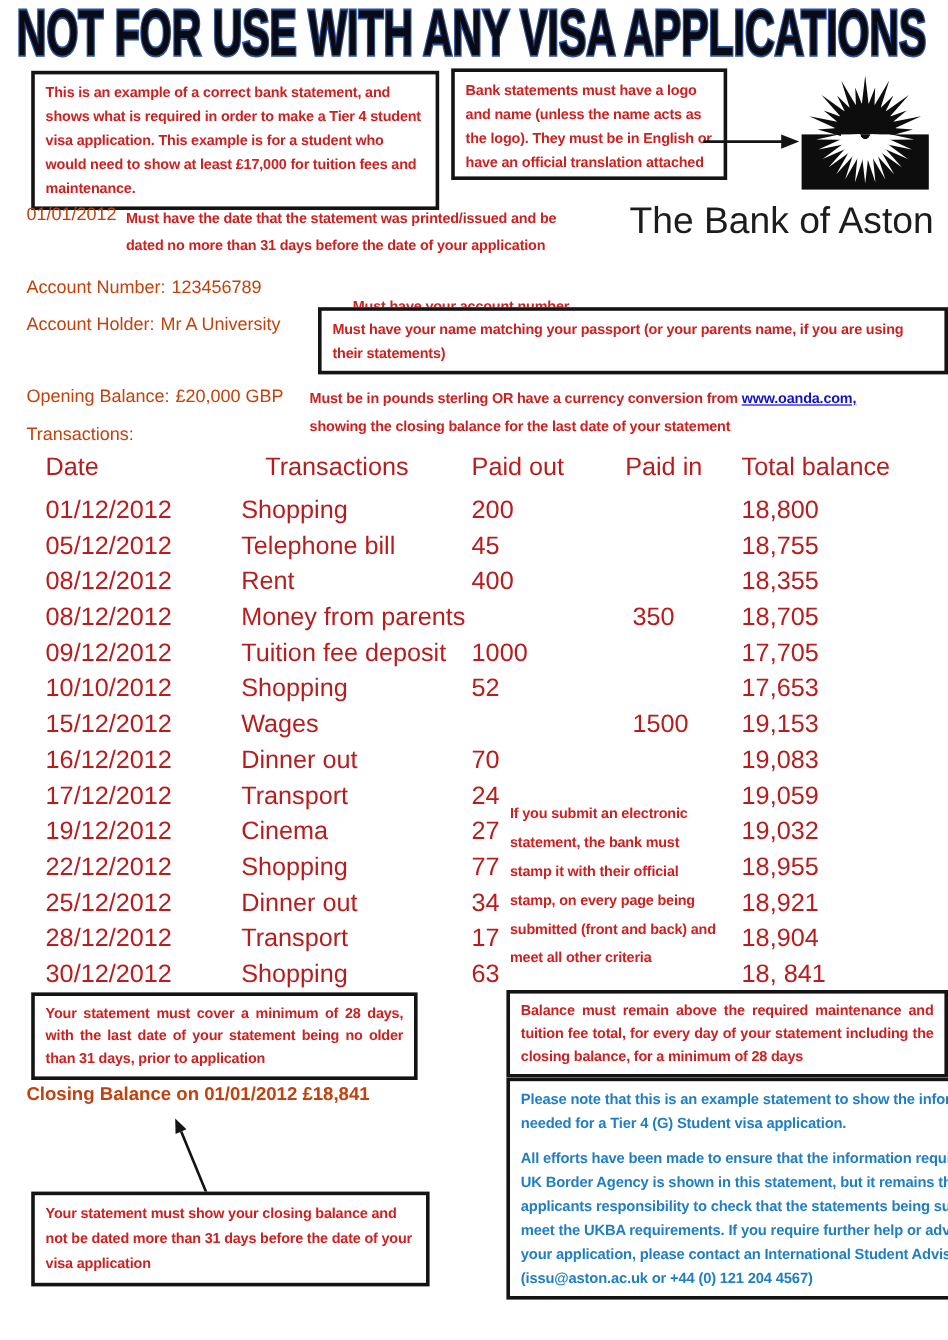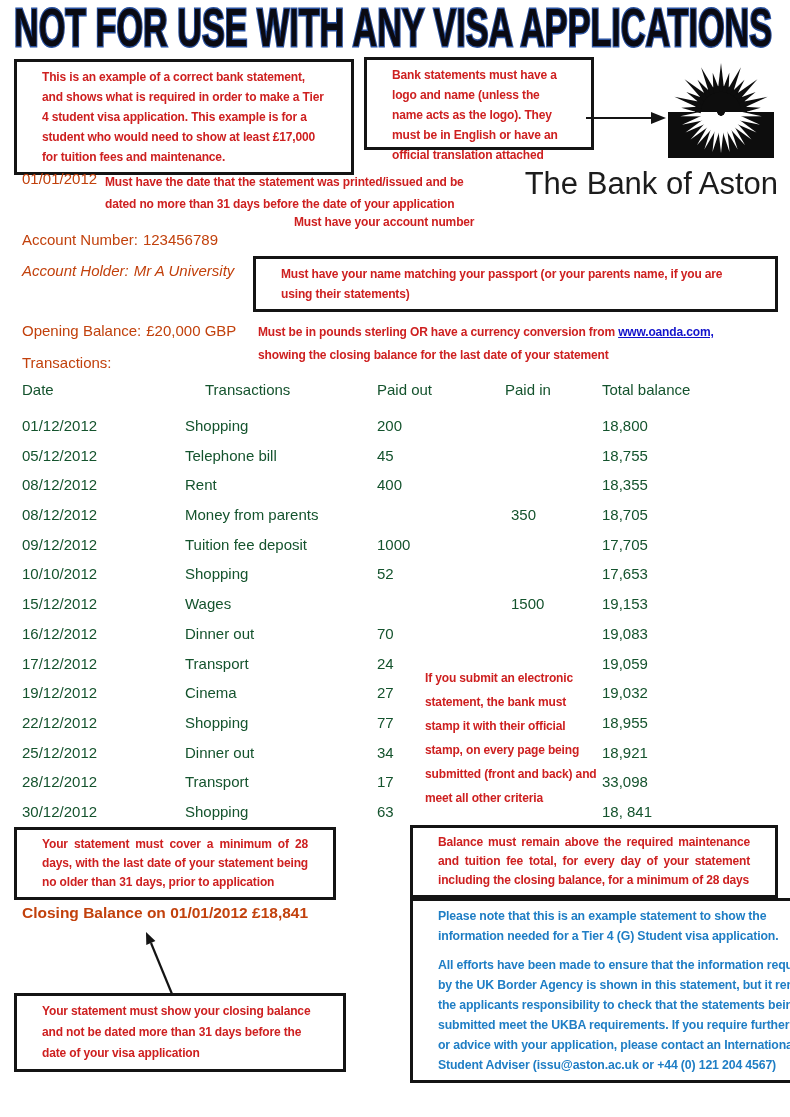--- a/index.html
+++ b/index.html
@@ -4,40 +4,40 @@
 <style>
   html,body{margin:0;padding:0;background:#fff;}
   #page{position:relative;width:790px;height:1117px;background:#ffffff;
         font-family:"Liberation Sans",sans-serif;overflow:hidden;color:#262626;}
 
   
   .note{color:#ce2020;font-weight:bold;font-size:12px;line-height:20px;letter-spacing:-0.15px;}
   .just{text-align:justify;}
 
   
-  .box{position:absolute;border:3px solid #141414;background:#fff;padding:5px 25px;box-sizing:border-box;}
+  .box{position:absolute;border:3px solid #141414;background:#fff;padding:5px 9px;box-sizing:border-box;margin-left:12px;}
 
   
   .stmt{position:absolute;color:#c2410c;font-size:15px;white-space:nowrap;}
   .stmt .val{margin-left:5px;}
 
   
   .abs{position:absolute;}
 
   
   #title-svg{position:absolute;left:0;top:3;}
   #title-svg text{font-family:"Liberation Sans",sans-serif;font-weight:bold;
                   fill:#0a0a12;stroke:#2a52a0;stroke-width:3px;paint-order:stroke;}
 
   
   #bank-name{position:absolute;left:480px;top:166px;width:298px;text-align:right;
              font-size:31px;color:#1c1c1c;white-space:nowrap;}
 
   
-  #ttable{position:absolute;left:22px;top:379px;width:745px;font-size:15px;color:#14532d;}
+  #ttable{position:absolute;left:38px;top:379px;width:745px;font-size:21px;color:#b91c1c;}
   .trow{display:grid;grid-template-columns:163px 190px 122px 102px 168px;height:29.7px;}
   .trow.thead{height:32px;}
   .trow > div{line-height:29.7px;white-space:nowrap;}
   .trow.thead > div{line-height:22px;}
   .c2h{padding-left:20px;}
   .c3{padding-left:2px;} .c4{padding-left:14px;} .c5{padding-left:3px;}
 
   
   #stamp-note{position:absolute;left:425px;top:666px;width:178px;line-height:24px;}
 
@@ -117,23 +117,23 @@
   </svg>
 
   <div id="bank-name">The Bank of Aston</div>
 
   <div class="stmt" style="left:22px;top:170px;">01/01/2012</div>
   <div class="note abs" style="left:105px;top:171px;width:382px;line-height:22px;">Must have the date that the statement was printed/issued and be dated no more than 31 days before the date of your application</div>
 
   <div class="stmt" style="left:22px;top:231px;">
     <span>Account Number:</span><span class="val">123456789</span>
   </div>
-  <div class="note abs" style="left:258px;top:212px;width:300px;padding-left:36px;">Must have your account number</div>
-
-  <div class="stmt" style="left:22px;top:262px;font-style:italic;">
+  <div class="note abs" style="left:258px;top:245px;width:300px;padding-left:36px;">Must have your account number</div>
+
+  <div class="stmt" style="left:22px;top:262px;">
     <span>Account Holder:</span><span class="val">Mr A University</span>
   </div>
   <div class="box" style="left:253px;top:256px;width:525px;">
     <div class="note">Must have your name matching your passport (or your parents name, if you are using their statements)</div>
   </div>
 
   <div class="stmt" style="left:22px;top:322px;">
     <span>Opening Balance:</span><span class="val">£20,000 GBP</span>
   </div>
   <div class="note abs" style="left:258px;top:321px;width:524px;line-height:23px;">
@@ -234,21 +234,21 @@
         <div>Dinner out</div>
         <div class="c3">34</div>
         <div class="c4"></div>
         <div class="c5">18,921</div>
       </div>
       <div class="trow">
         <div>28/12/2012</div>
         <div>Transport</div>
         <div class="c3">17</div>
         <div class="c4"></div>
-        <div class="c5">33,098</div>
+        <div class="c5">18,904</div>
       </div>
       <div class="trow">
         <div>30/12/2012</div>
         <div>Shopping</div>
         <div class="c3">63</div>
         <div class="c4"></div>
         <div class="c5">18, 841</div>
       </div>
     </div>
 

